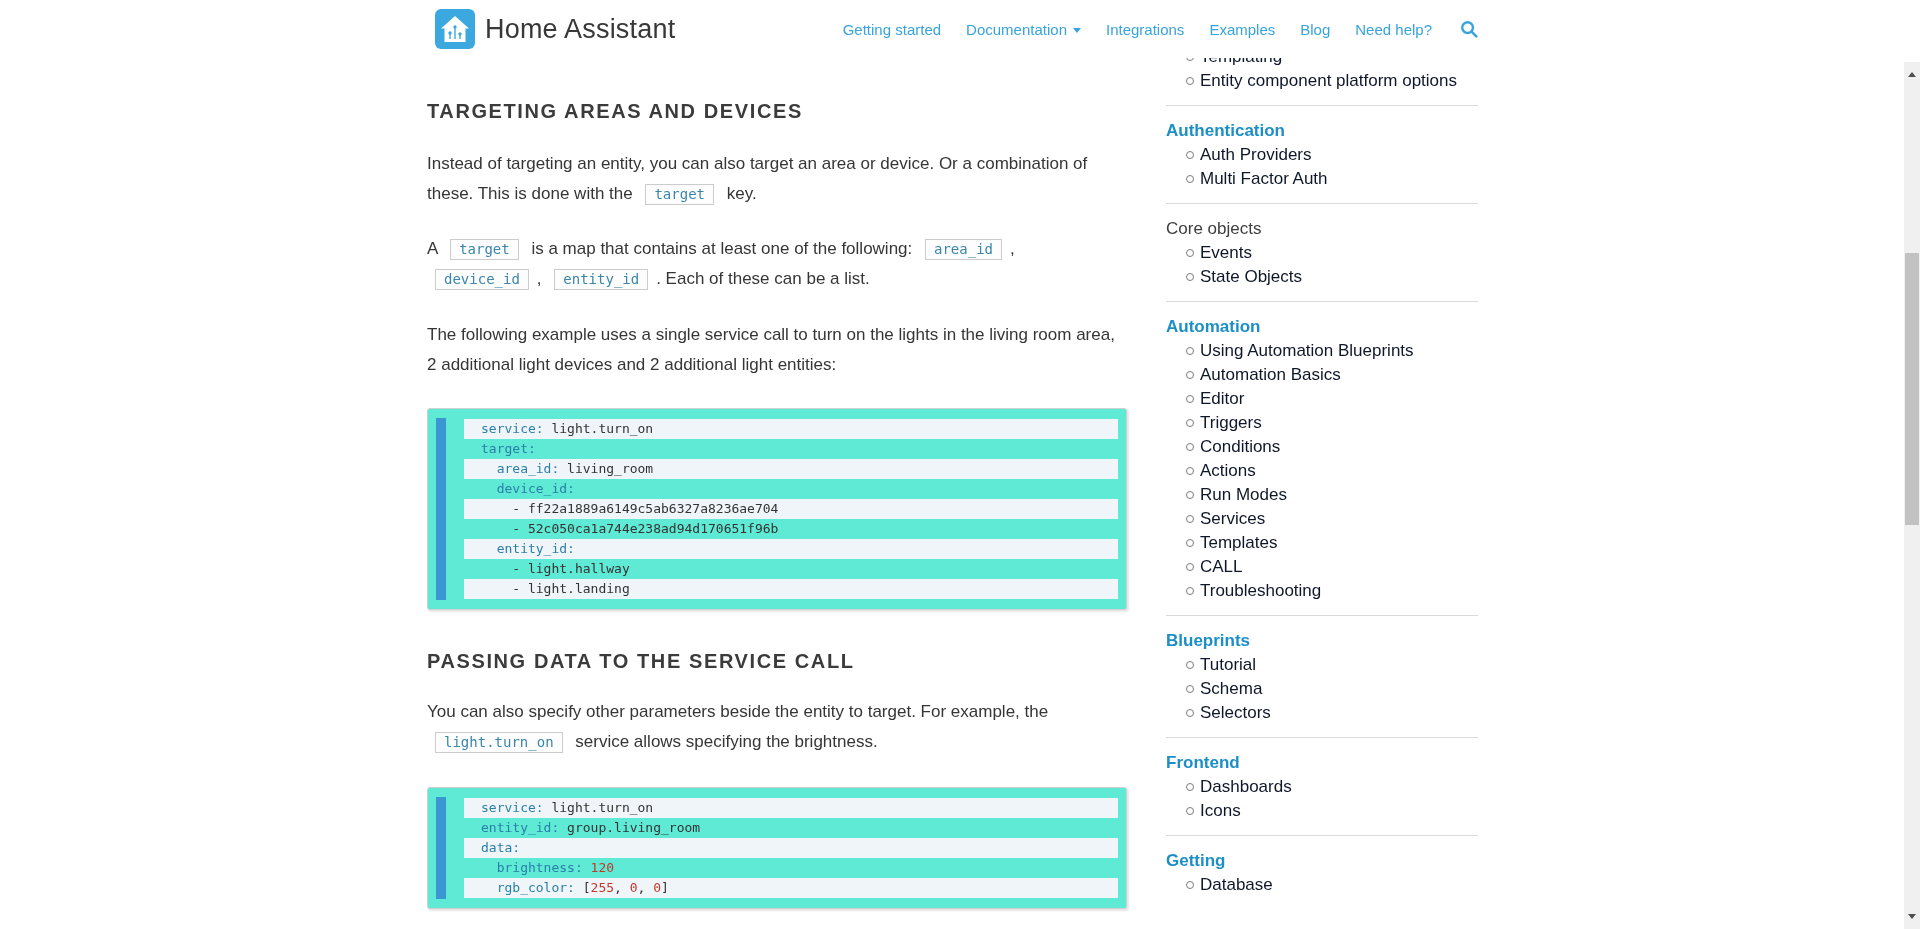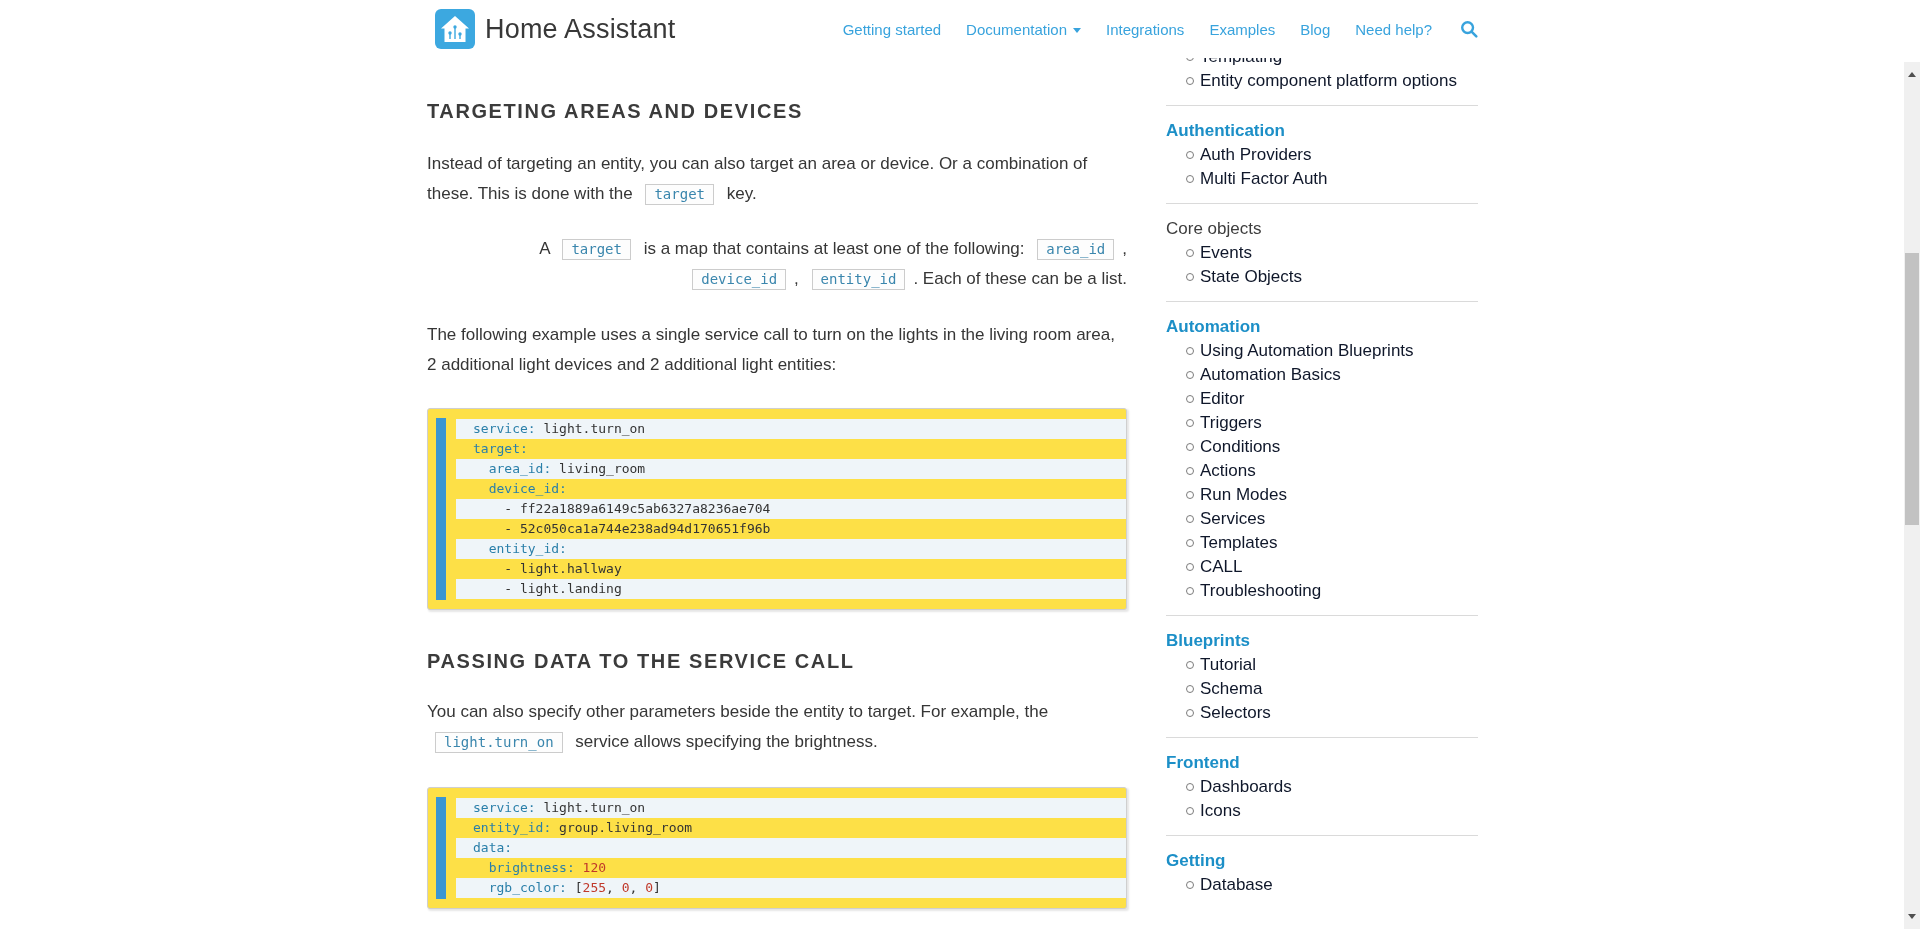--- a/index.html
+++ b/index.html
@@ -15,21 +15,21 @@
   .nav{position:absolute;right:0;top:0;height:58px;display:flex;align-items:center;gap:25px;}
   .nav-link{font-size:15px;color:#38a3dd;text-decoration:none;cursor:pointer;white-space:nowrap;}
   .caret{display:inline-block;margin-left:6px;width:0;height:0;border-left:4.5px solid transparent;border-right:4.5px solid transparent;border-top:5px solid #38a3dd;vertical-align:middle;}
   .search-btn{display:flex;align-items:center;cursor:pointer;margin-left:2px;}
   
   .main{position:absolute;left:427px;top:58px;width:700px;}
   .sec-heading{font-size:20px;font-weight:700;letter-spacing:1.6px;color:#3b3b3b;margin:0;}
   .para{font-size:17px;line-height:30px;color:#363636;margin:0;}
   .ic{font-family:"DejaVu Sans Mono",monospace;font-size:14px;color:#3a86ad;background:#fdfdfd;border:1px solid #ccc;border-radius:0;padding:1px 8px 2px;margin:0 8px;white-space:nowrap;}
   
-  .code-block{position:relative;border:1px solid #cfcfcf;border-radius:3px;background:#fde047;box-shadow:1.5px 1.5px 2px rgba(0,0,0,.10);padding:10px 0;}
+  .code-block{position:relative;border:1px solid #cfcfcf;border-radius:3px;background:#5eead4;box-shadow:1.5px 1.5px 2px rgba(0,0,0,.10);padding:10px 8px;}
   .code-accent{position:absolute;left:8px;top:9px;bottom:9px;width:10px;background:#3b96d2;}
   .code-lines{margin-left:28px;}
   .code-line{font-family:"DejaVu Sans Mono",monospace;font-size:13px;line-height:20px;white-space:pre;padding-left:17px;}
   .code-line:nth-child(odd){background:#eff5f9;}
   .tok-k{color:#2a7fa9;}
   .tok-v{color:#333;}
   .tok-n{color:#c0392b;}
   
   .sidebar{position:absolute;left:1166px;top:0;width:312px;padding-top:45px;z-index:5;}
   .sb-header{font-size:17px;line-height:24px;font-weight:700;}
@@ -117,21 +117,21 @@
           <line x1="12.8" y1="12.8" x2="17.3" y2="17.3" stroke="#38a3dd" stroke-width="2.6" stroke-linecap="round"></line>
         </svg>
       </span>
     </div>
   </div>
 </div>
 
 <main class="main">
   <h2 class="sec-heading" style="margin-top:42px;">TARGETING AREAS AND DEVICES</h2>
   <p class="para" style="margin-top:26px;">Instead of targeting an entity, you can also target an area or device. Or a combination of these. This is done with the <code class="ic">target</code> key.</p>
-  <p class="para" style="margin-top:25px;text-align:right;">A <code class="ic">target</code> is a map that contains at least one of the following: <code class="ic">area_id</code>, <code class="ic">device_id</code>, <code class="ic">entity_id</code>. Each of these can be a list.</p>
+  <p class="para" style="margin-top:25px;">A <code class="ic">target</code> is a map that contains at least one of the following: <code class="ic">area_id</code>, <code class="ic">device_id</code>, <code class="ic">entity_id</code>. Each of these can be a list.</p>
   <p class="para" style="margin-top:26px;">The following example uses a single service call to turn on the lights in the living room area, 2 additional light devices and 2 additional light entities:</p>
 
   <div class="code-block" style="margin-top:28px;">
     <div class="code-accent"></div>
     <div class="code-lines">
         <div class="code-line"><span class="tok-k">service:</span><span class="tok-v"> light.turn_on</span></div>
         <div class="code-line"><span class="tok-k">target:</span></div>
         <div class="code-line"><span class="tok-v">  </span><span class="tok-k">area_id:</span><span class="tok-v"> living_room</span></div>
         <div class="code-line"><span class="tok-v">  </span><span class="tok-k">device_id:</span></div>
         <div class="code-line"><span class="tok-v">    - ff22a1889a6149c5ab6327a8236ae704</span></div>

